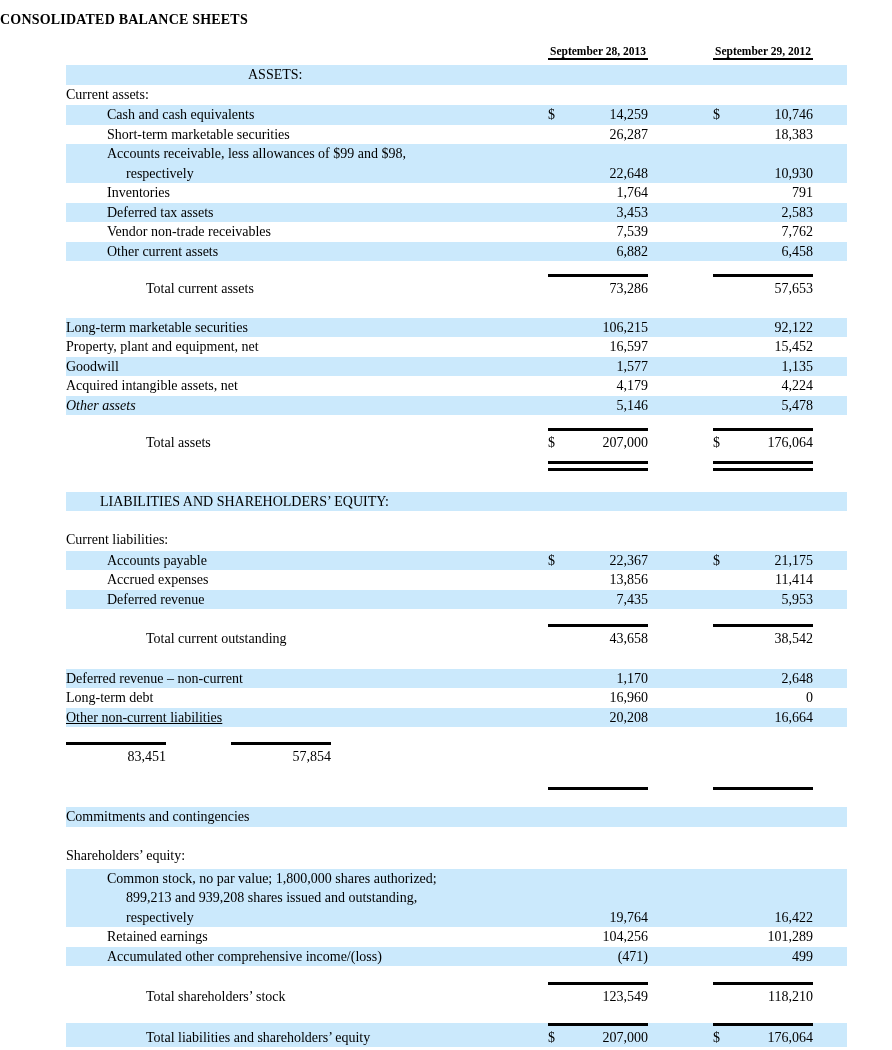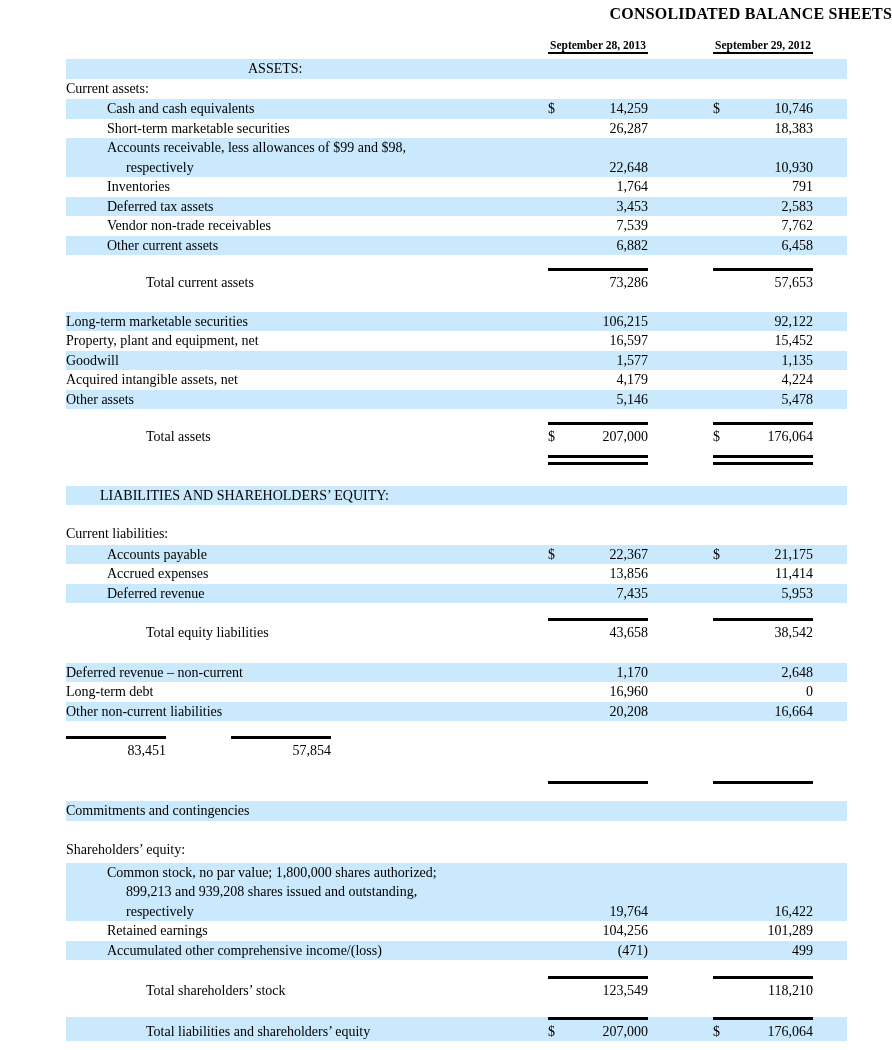--- a/index.html
+++ b/index.html
@@ -3,21 +3,21 @@
 <meta charset="utf-8">
 <style>
   html,body{margin:0;padding:0;}
   body{
     width:892px;height:1050px;background:#ffffff;color:#000;
     font-family:"Liberation Serif","DejaVu Serif",serif;
     -webkit-font-smoothing:antialiased;overflow:hidden;
   }
   .page{position:relative;width:892px;height:1050px;}
   .title{
-    margin:5px 0 0 0;text-align:right;font-size:16px;font-weight:bold;
+    margin:11px 0 0 0;text-align:left;font-size:14px;font-weight:bold;
     line-height:18px;letter-spacing:0.2px;
   }
   .sheet{margin-left:66px;width:781px;}
   
   .dates{display:flex;margin-top:16px;height:15px;align-items:center;margin-bottom:5px;}
   .flex1{flex:1;min-width:0;}
   .datecell{
     width:100px;border-bottom:2px solid #000;font-weight:bold;font-size:11.5px;
     line-height:13px;text-align:center;white-space:nowrap;
   }
@@ -248,21 +248,21 @@
           </div>
           <div class="sp"></div>
           <div class="c">
             <span class="dol"></span>
             <span class="val">4,224</span>
           </div>
           <div class="rp"></div>
         </div>
         <div class="row data bg">
           <div class="lbl">
-            <div class="ln" style="padding-left: 0px;">Other assets</div>
+            <div class="ln" style="padding-left: 0px; font-style: italic;">Other assets</div>
           </div>
           <div class="c">
             <span class="dol"></span>
             <span class="val">5,146</span>
           </div>
           <div class="sp"></div>
           <div class="c">
             <span class="dol"></span>
             <span class="val">5,478</span>
           </div>
@@ -353,21 +353,21 @@
           <div class="sp"></div>
           <div class="c">
             <span class="dol"></span>
             <span class="val">5,953</span>
           </div>
           <div class="rp"></div>
         </div>
         <div class="gap" style="height: 15px;"></div>
         <div class="row total">
           <div class="lbl">
-            <div class="ln">Total equity liabilities</div>
+            <div class="ln">Total current outstanding</div>
           </div>
           <div class="c">
             <span class="dol"></span>
             <span class="val">43,658</span>
           </div>
           <div class="sp"></div>
           <div class="c">
             <span class="dol"></span>
             <span class="val">38,542</span>
           </div>
@@ -399,21 +399,21 @@
           </div>
           <div class="sp"></div>
           <div class="c">
             <span class="dol"></span>
             <span class="val">0</span>
           </div>
           <div class="rp"></div>
         </div>
         <div class="row data bg">
           <div class="lbl">
-            <div class="ln" style="padding-left: 0px;">Other non-current liabilities</div>
+            <div class="ln" style="padding-left: 0px; text-decoration: underline;">Other non-current liabilities</div>
           </div>
           <div class="c">
             <span class="dol"></span>
             <span class="val">20,208</span>
           </div>
           <div class="sp"></div>
           <div class="c">
             <span class="dol"></span>
             <span class="val">16,664</span>
           </div>

